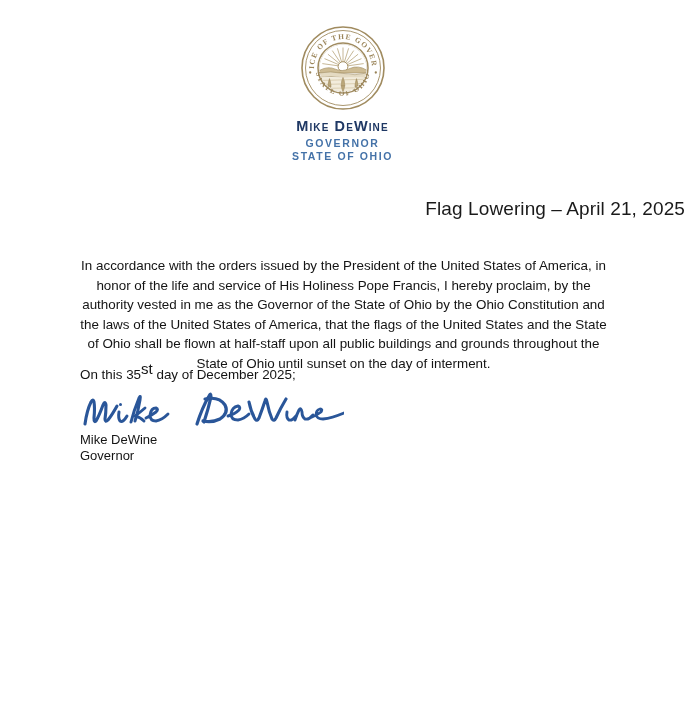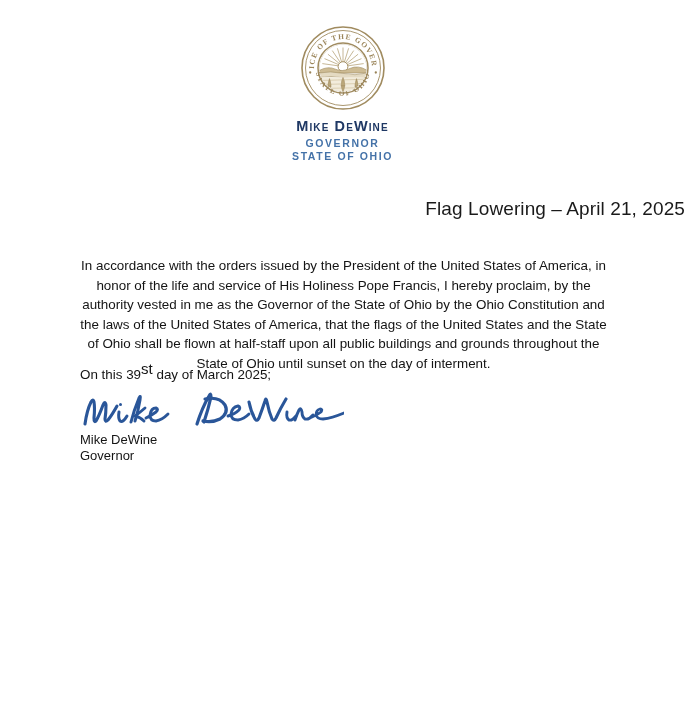--- a/index.html
+++ b/index.html
@@ -206,21 +206,21 @@
     <div class="gov-title">GOVERNOR</div>
     <div class="gov-state">STATE OF OHIO</div>
   </div>
 
   <div class="doc-title">Flag Lowering – April 21, 2025</div>
 
   <div class="body-block">
     <p class="body-par">In accordance with the orders issued by the President of the United States of America, in honor of the life and service of His Holiness Pope Francis, I hereby proclaim, by the authority vested in me as the Governor of the State of Ohio by the Ohio Constitution and the laws of the United States of America, that the flags of the United States and the State of Ohio shall be flown at half-staff upon all public buildings and grounds throughout the State of Ohio until sunset on the day of interment.</p>
   </div>
 
-  <div class="date-line"><span>On this 39</span><sup>st</sup><span> day of March 2025;</span></div>
+  <div class="date-line"><span>On this 35</span><sup>st</sup><span> day of December 2025;</span></div>
 
   <div class="signature">
     <svg width="266" height="46" viewBox="0 0 266 46" xmlns="http://www.w3.org/2000/svg">
       <g fill="none" stroke="#2a5699" stroke-linecap="round" stroke-linejoin="round">
 
         <path d="M7 36 Q 9 22 13 14 Q 15 10 16 14 Q 17 20 16 30 Q 16 35 18 33 Q 21 28 25 17 Q 27 12 28 17 Q 28 25 27 31 Q 27 35 30 32 Q 34 27 39 18" stroke-width="3.1"></path>
 
         <path d="M41 24 Q 40 30 42 33 Q 45 35 49 28" stroke-width="3"></path>
         <circle cx="42.5" cy="16.5" r="1.5" fill="#2a5699" stroke="none"></circle>
 

